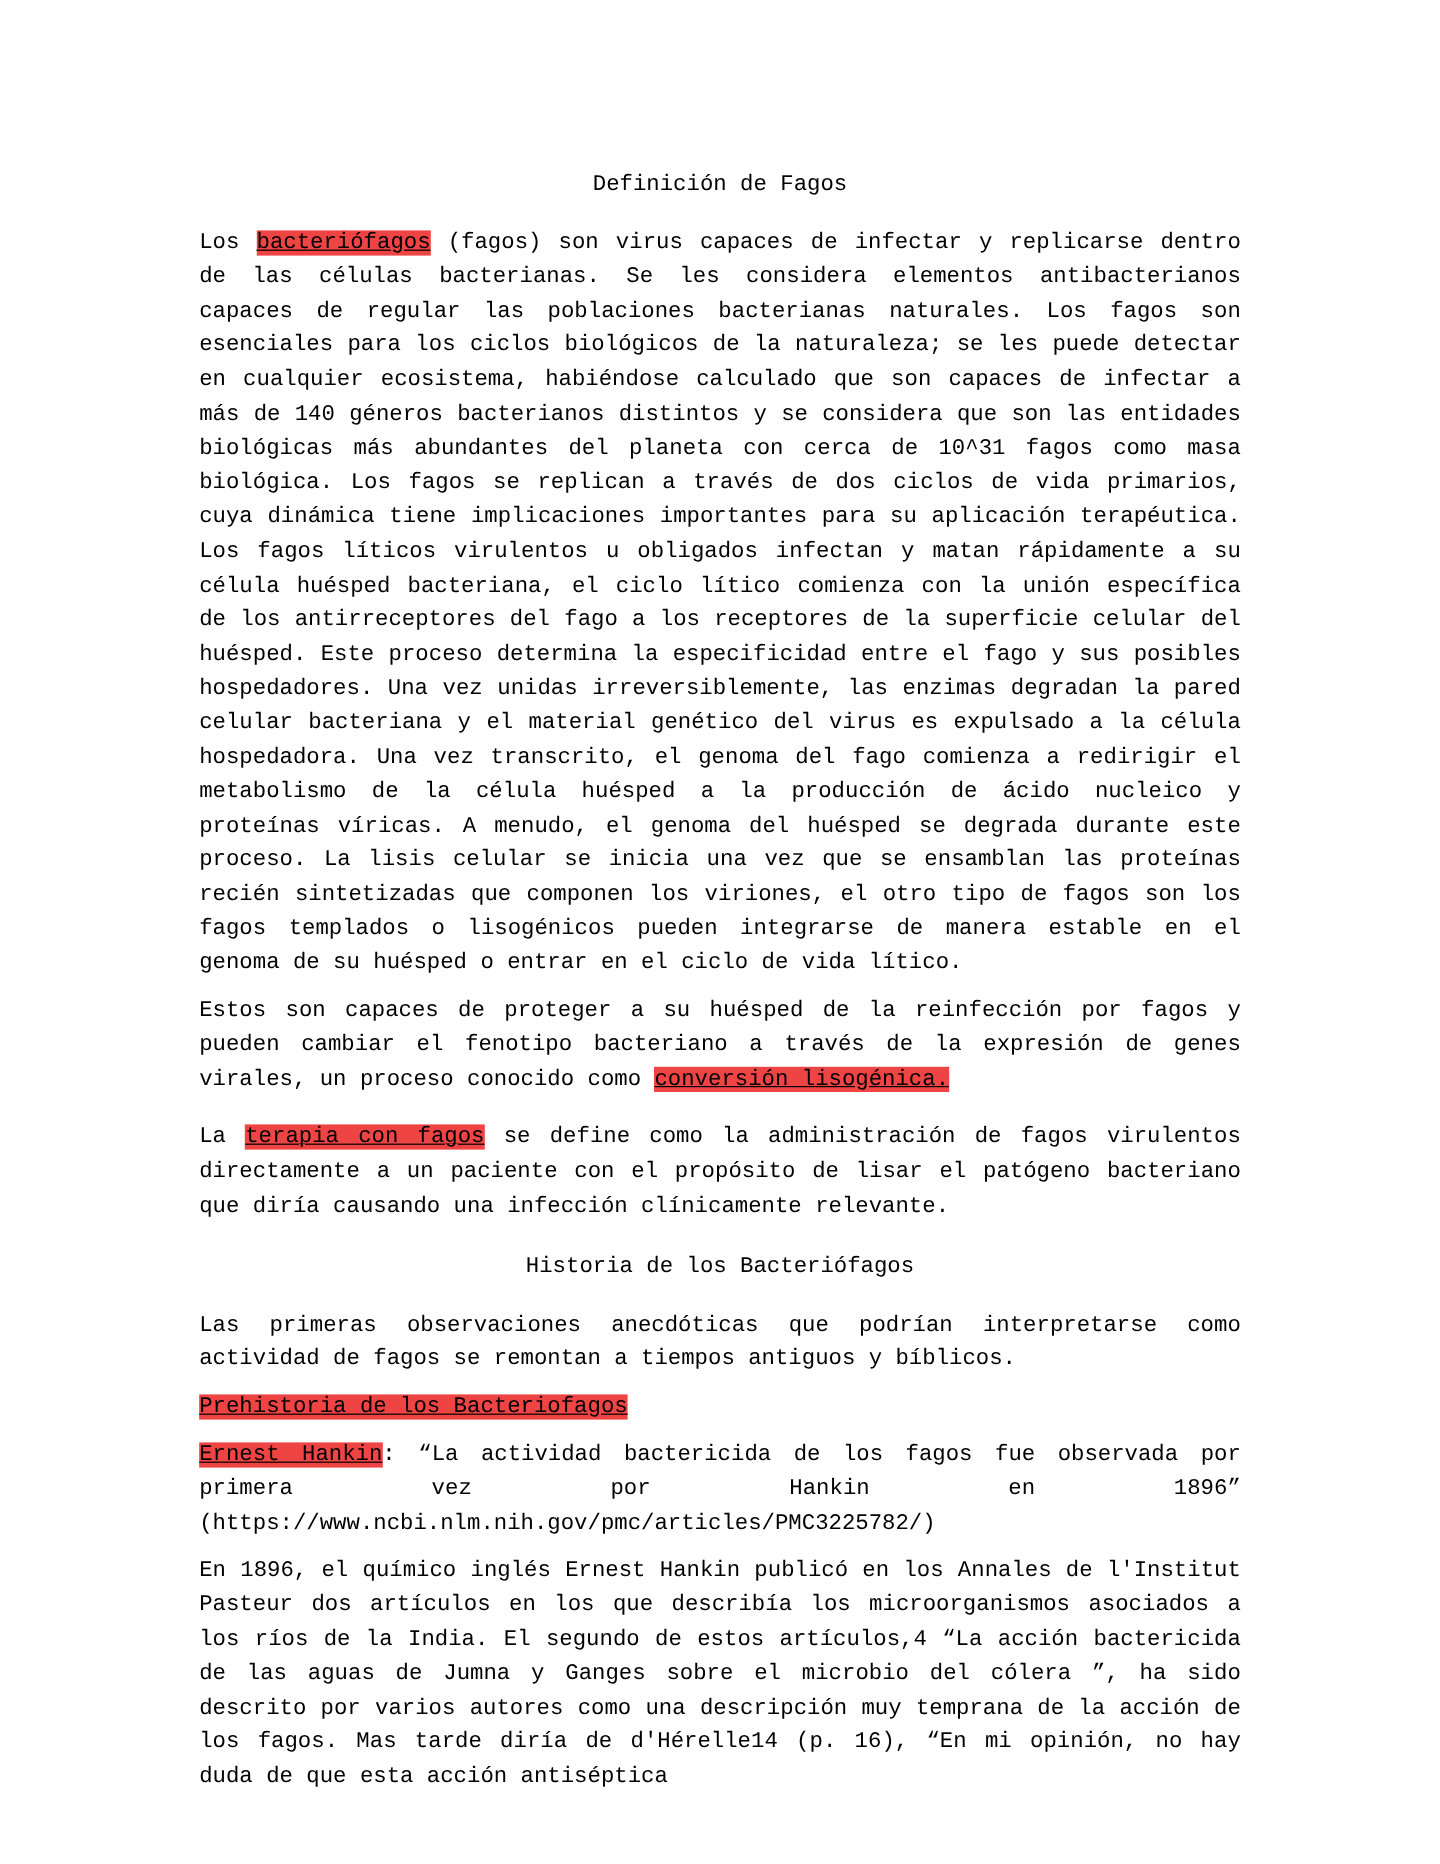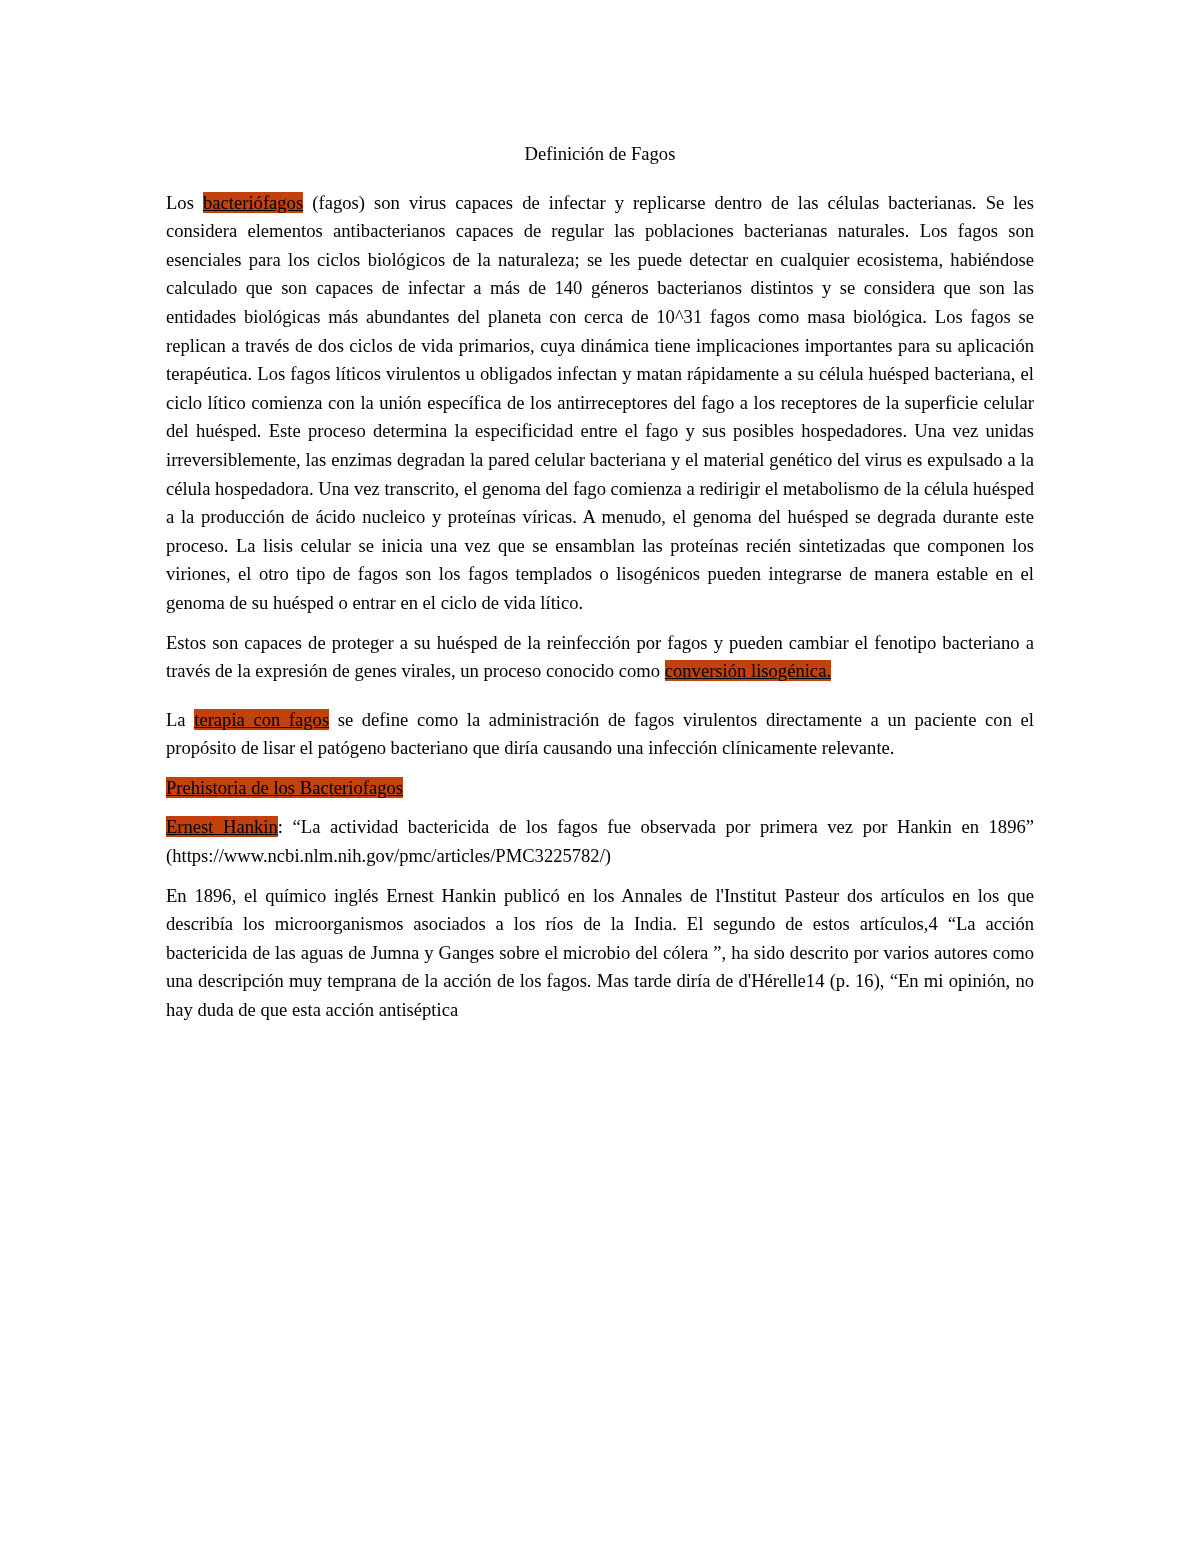--- a/index.html
+++ b/index.html
@@ -15,31 +15,32 @@
       font-family: "Liberation Serif", "DejaVu Serif", serif;
       color: #000000;
     }
     .page {
       position: absolute;
       left: 166px;
       top: 140px;
       width: 868px;
       font-size: 18.6px;
       line-height: 28.6px;
+      font-family: Liberation Mono, monospace;
     }
     .heading {
       text-align: center;
       margin: 0;
     }
     .para {
       text-align: justify;
       margin: 0;
     }
     .hl {
-      background: #c2410c;
+      background: #ef4444;
     }
     .ul {
       text-decoration: underline;
     }
     .gap-after-heading { margin-top: 20px; }
     .gap-para { margin-top: 11px; }
     .gap-before-heading { margin-top: 22px; }
   </style>
 </head>
 <body>
@@ -48,21 +49,23 @@
 
   <p class="heading">Definición de Fagos</p>
 
   <p class="para gap-after-heading"><span>Los </span><span class="hl ul">bacteriófagos</span><span> (fagos) son virus capaces de infectar y replicarse dentro de las células bacterianas. Se les considera elementos antibacterianos capaces de regular las poblaciones bacterianas naturales. Los fagos son esenciales para los ciclos biológicos de la naturaleza; se les puede detectar en cualquier ecosistema, habiéndose calculado que son capaces de infectar a más de 140 géneros bacterianos distintos y se considera que son las entidades biológicas más abundantes del planeta con cerca de 10^31 fagos como masa biológica. Los fagos se replican a través de dos ciclos de vida primarios, cuya dinámica tiene implicaciones importantes para su aplicación terapéutica. Los fagos líticos virulentos u obligados infectan y matan rápidamente a su célula huésped bacteriana, el ciclo lítico comienza con la unión específica de los antirreceptores del fago a los receptores de la superficie celular del huésped. Este proceso determina la especificidad entre el fago y sus posibles hospedadores. Una vez unidas irreversiblemente, las enzimas degradan la pared celular bacteriana y el material genético del virus es expulsado a la célula hospedadora. Una vez transcrito, el genoma del fago comienza a redirigir el metabolismo de la célula huésped a la producción de ácido nucleico y proteínas víricas. A menudo, el genoma del huésped se degrada durante este proceso. La lisis celular se inicia una vez que se ensamblan las proteínas recién sintetizadas que componen los viriones, el otro tipo de fagos son los fagos templados o lisogénicos pueden integrarse de manera estable en el genoma de su huésped o entrar en el ciclo de vida lítico.</span></p>
 
   <p class="para gap-para"><span>Estos son capaces de proteger a su huésped de la reinfección por fagos y pueden cambiar el fenotipo bacteriano a través de la expresión de genes virales, un proceso conocido como </span><span class="hl ul">conversión lisogénica.</span></p>
 
 
   <p class="para gap-after-heading"><span>La </span><span class="hl ul">terapia con fagos</span><span> se define como la administración de fagos virulentos directamente a un paciente con el propósito de lisar el patógeno bacteriano que diría causando una infección clínicamente relevante.</span></p>
 
+  <p class="heading gap-before-heading">Historia de los Bacteriófagos</p>
 
+  <p class="para gap-after-heading">Las primeras observaciones anecdóticas que podrían interpretarse como actividad de fagos se remontan a tiempos antiguos y bíblicos.</p>
 
   <p class="para gap-para"><span class="hl ul">Prehistoria de los Bacteriofagos</span></p>
 
 
   <p class="para gap-para"><span class="hl ul">Ernest Hankin</span><span>: “La actividad bactericida de los fagos fue observada por primera vez por Hankin en 1896” (https://www.ncbi.nlm.nih.gov/pmc/articles/PMC3225782/)</span></p>
 
   <p class="para gap-para">En 1896, el químico inglés Ernest Hankin publicó en los Annales de l'Institut Pasteur dos artículos en los que describía los microorganismos asociados a los ríos de la India. El segundo de estos artículos,4 “La acción bactericida de las aguas de Jumna y Ganges sobre el microbio del cólera ”, ha sido descrito por varios autores como una descripción muy temprana de la acción de los fagos. Mas tarde diría de d'Hérelle14 (p. 16), “En mi opinión, no hay duda de que esta acción antiséptica</p>
 
 </div>
 

